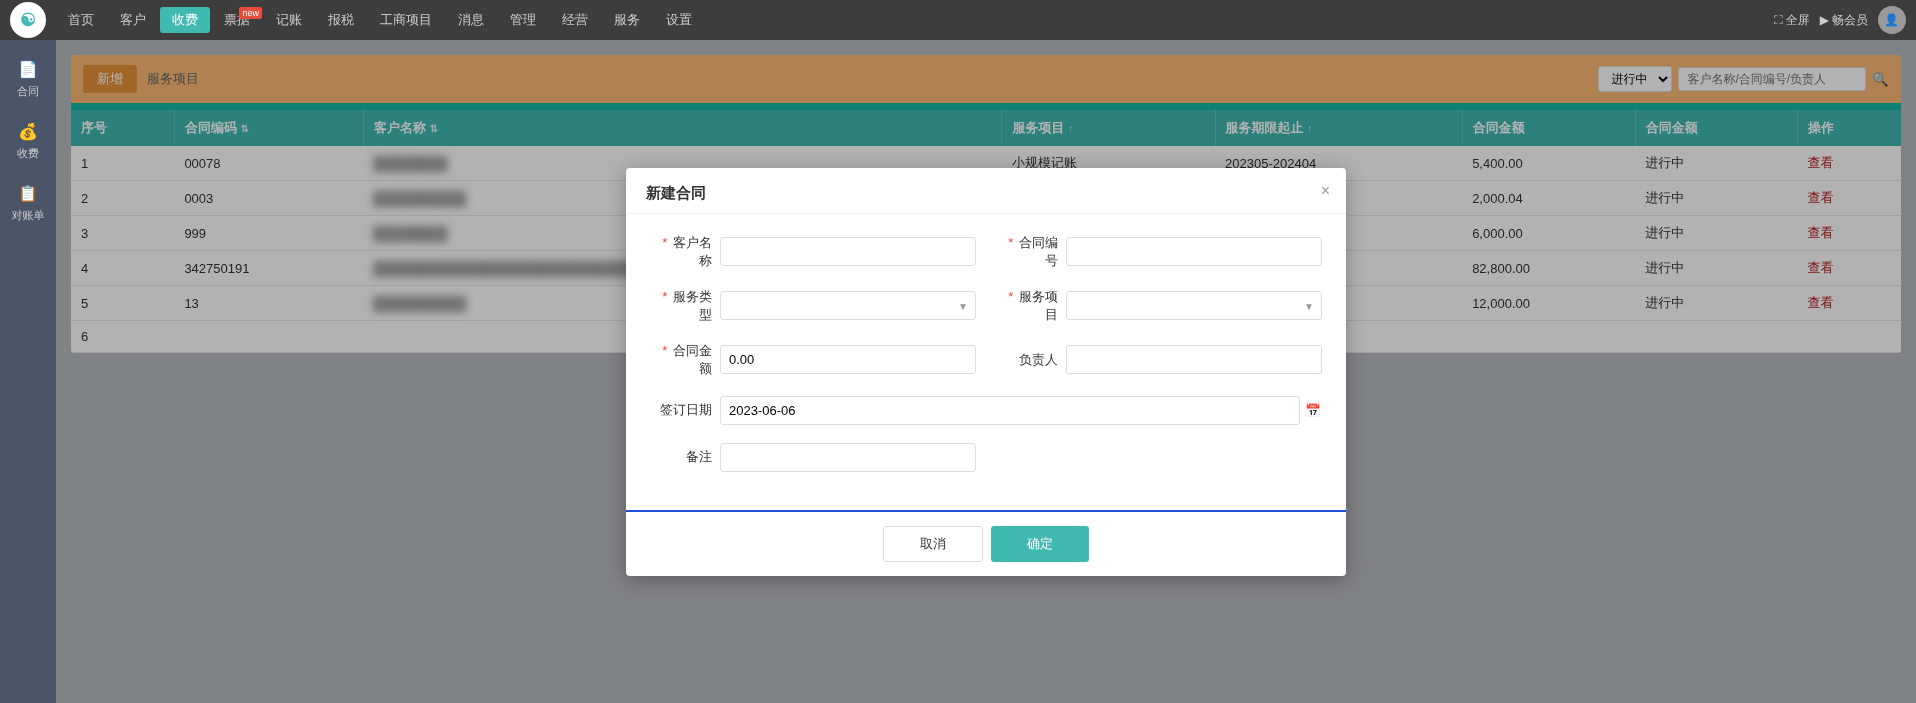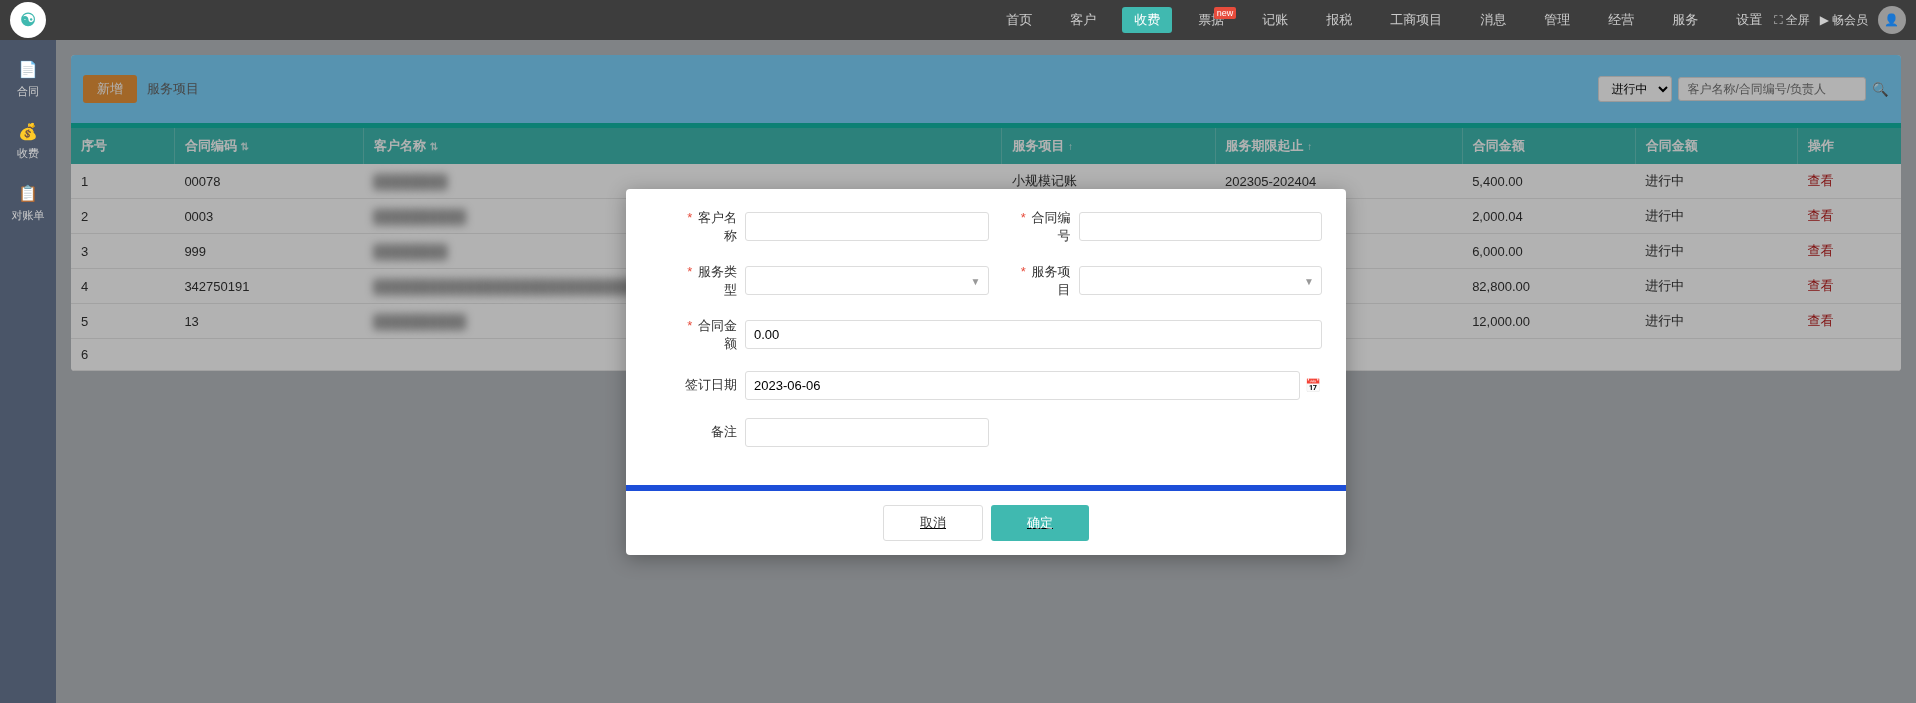--- a/index.html
+++ b/index.html
@@ -20,21 +20,21 @@
       width: 36px;
       height: 36px;
       background: #fff;
       border-radius: 50%;
       display: flex;
       align-items: center;
       justify-content: center;
       margin-right: 10px;
     }
     .top-nav .logo span { color: #40b9b0; font-size: 18px; font-weight: bold; }
-    .nav-items { display: flex; gap: 14px; flex: 1; justify-content: flex-end; }
+    .nav-items { display: flex; gap: 2px; flex: 1; }
     .nav-item {
       padding: 4px 12px;
       color: #ccc;
       cursor: pointer;
       border-radius: 3px;
       font-size: 13px;
       position: relative;
     }
     .nav-item.active { background: #40b9b0; color: #fff; }
     .nav-item .new-badge {
@@ -119,26 +119,26 @@
 
     
     .table-container {
       background: #f5f5f5;
       border-radius: 4px;
       overflow: hidden;
     }
 
     
     .toolbar {
-      background: #7dd3fc;
-      padding: 20px 12px;
+      background: #fdba74;
+      padding: 10px 12px;
       display: flex;
       align-items: center;
       gap: 10px;
-      border-bottom: 5px solid #14b8a6;
+      border-bottom: 7px solid #14b8a6;
     }
     .btn-new {
       background: #e8943a;
       color: #fff;
       border: none;
       padding: 5px 14px;
       border-radius: 3px;
       cursor: pointer;
       font-size: 13px;
     }
@@ -240,21 +240,20 @@
       right: 16px;
       top: 14px;
       cursor: pointer;
       color: #999;
       font-size: 16px;
       background: none;
       border: none;
     }
     .dialog-body {
       padding: 20px 24px;
-      margin-left: 25px;
     }
     .form-row {
       display: flex;
       gap: 20px;
       margin-bottom: 18px;
     }
     .form-group {
       flex: 1;
       display: flex;
       align-items: center;
@@ -300,22 +299,21 @@
       transform: translateY(-50%);
       color: #999;
       pointer-events: none;
       font-size: 10px;
     }
     .dialog-footer {
       padding: 14px 20px;
       display: flex;
       justify-content: center;
       gap: 8px;
-      border-top: 6px solid #1d4ed8;
-      text-decoration: underline;
+      border-top: 2px solid #1d4ed8;
     }
     .btn-cancel {
       padding: 8px 36px;
       border: 1px solid #ddd;
       background: #fff;
       border-radius: 3px;
       cursor: pointer;
       font-size: 13px;
       color: #333;
     }
@@ -475,20 +473,24 @@
           <tr class="table-row">
             <td>6</td>
             <td colspan="7"></td>
           </tr>
         </tbody>
       </table>
     </div>
 
     <div class="dialog-overlay">
       <div class="dialog">
+        <div class="dialog-header">
+          <span>新建合同</span>
+          <button class="dialog-close">×</button>
+        </div>
         <div class="dialog-body">
 
           <div class="form-row">
             <div class="form-group">
               <label class="form-label">
                 <span class="required">*</span>
                 <span>客户名称</span>
               </label>
               <input class="form-input" type="text" style="">
             </div>
@@ -524,20 +526,26 @@
             </div>
           </div>
 
           <div class="form-row">
             <div class="form-group">
               <label class="form-label">
                 <span class="required">*</span>
                 <span>合同金额</span>
               </label>
               <input class="form-input" type="text" value="0.00" style="">
+            </div>
+            <div class="form-group">
+              <label class="form-label">
+                <span>负责人</span>
+              </label>
+              <input class="form-input" type="text" style="">
             </div>
           </div>
 
           <div class="form-row">
             <div class="form-group">
               <label class="form-label">
                 <span>签订日期</span>
               </label>
               <input class="form-input" type="text" style="flex: 1 1 0%;" value="2023-06-06">
               <span class="calendar-icon">📅</span>

